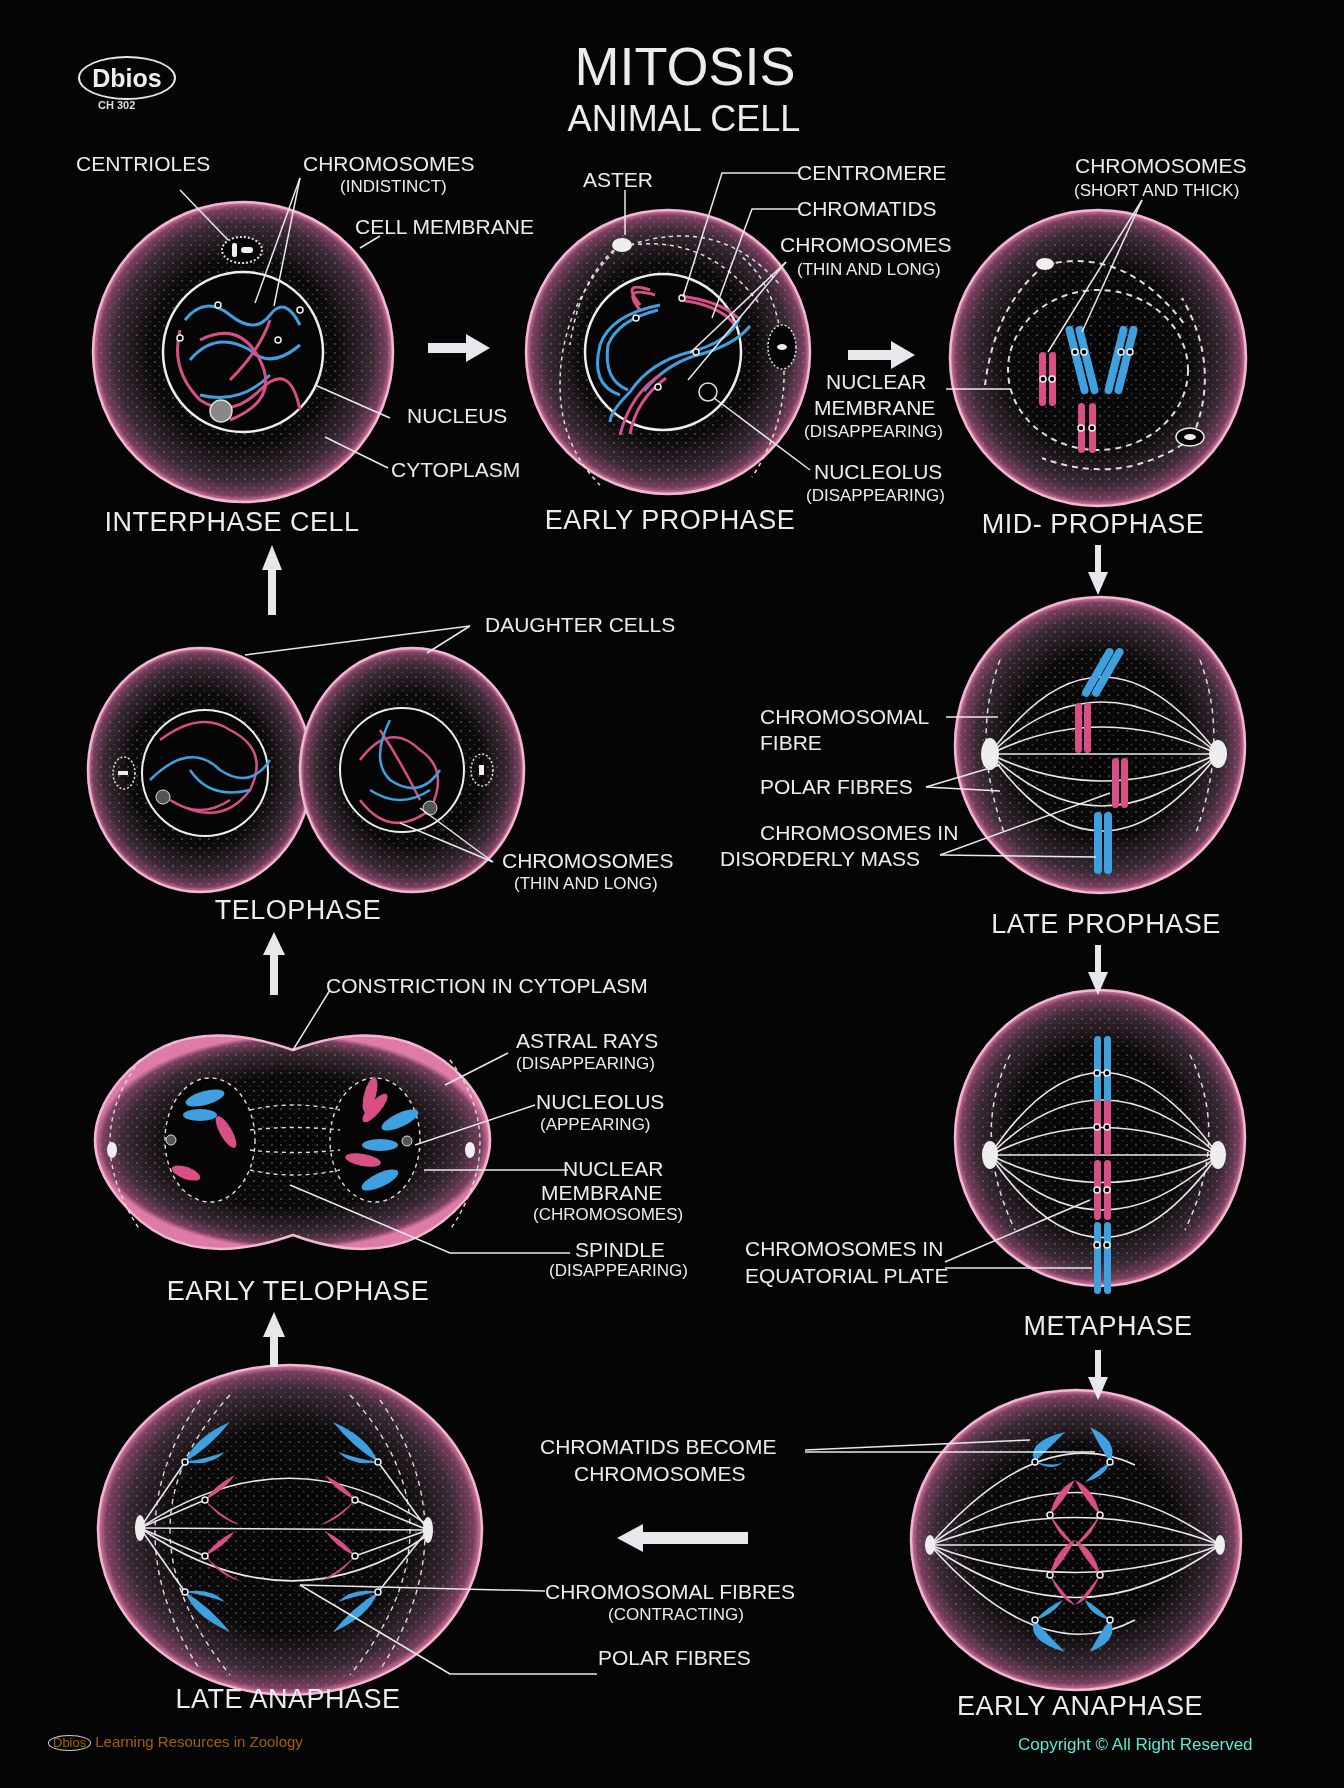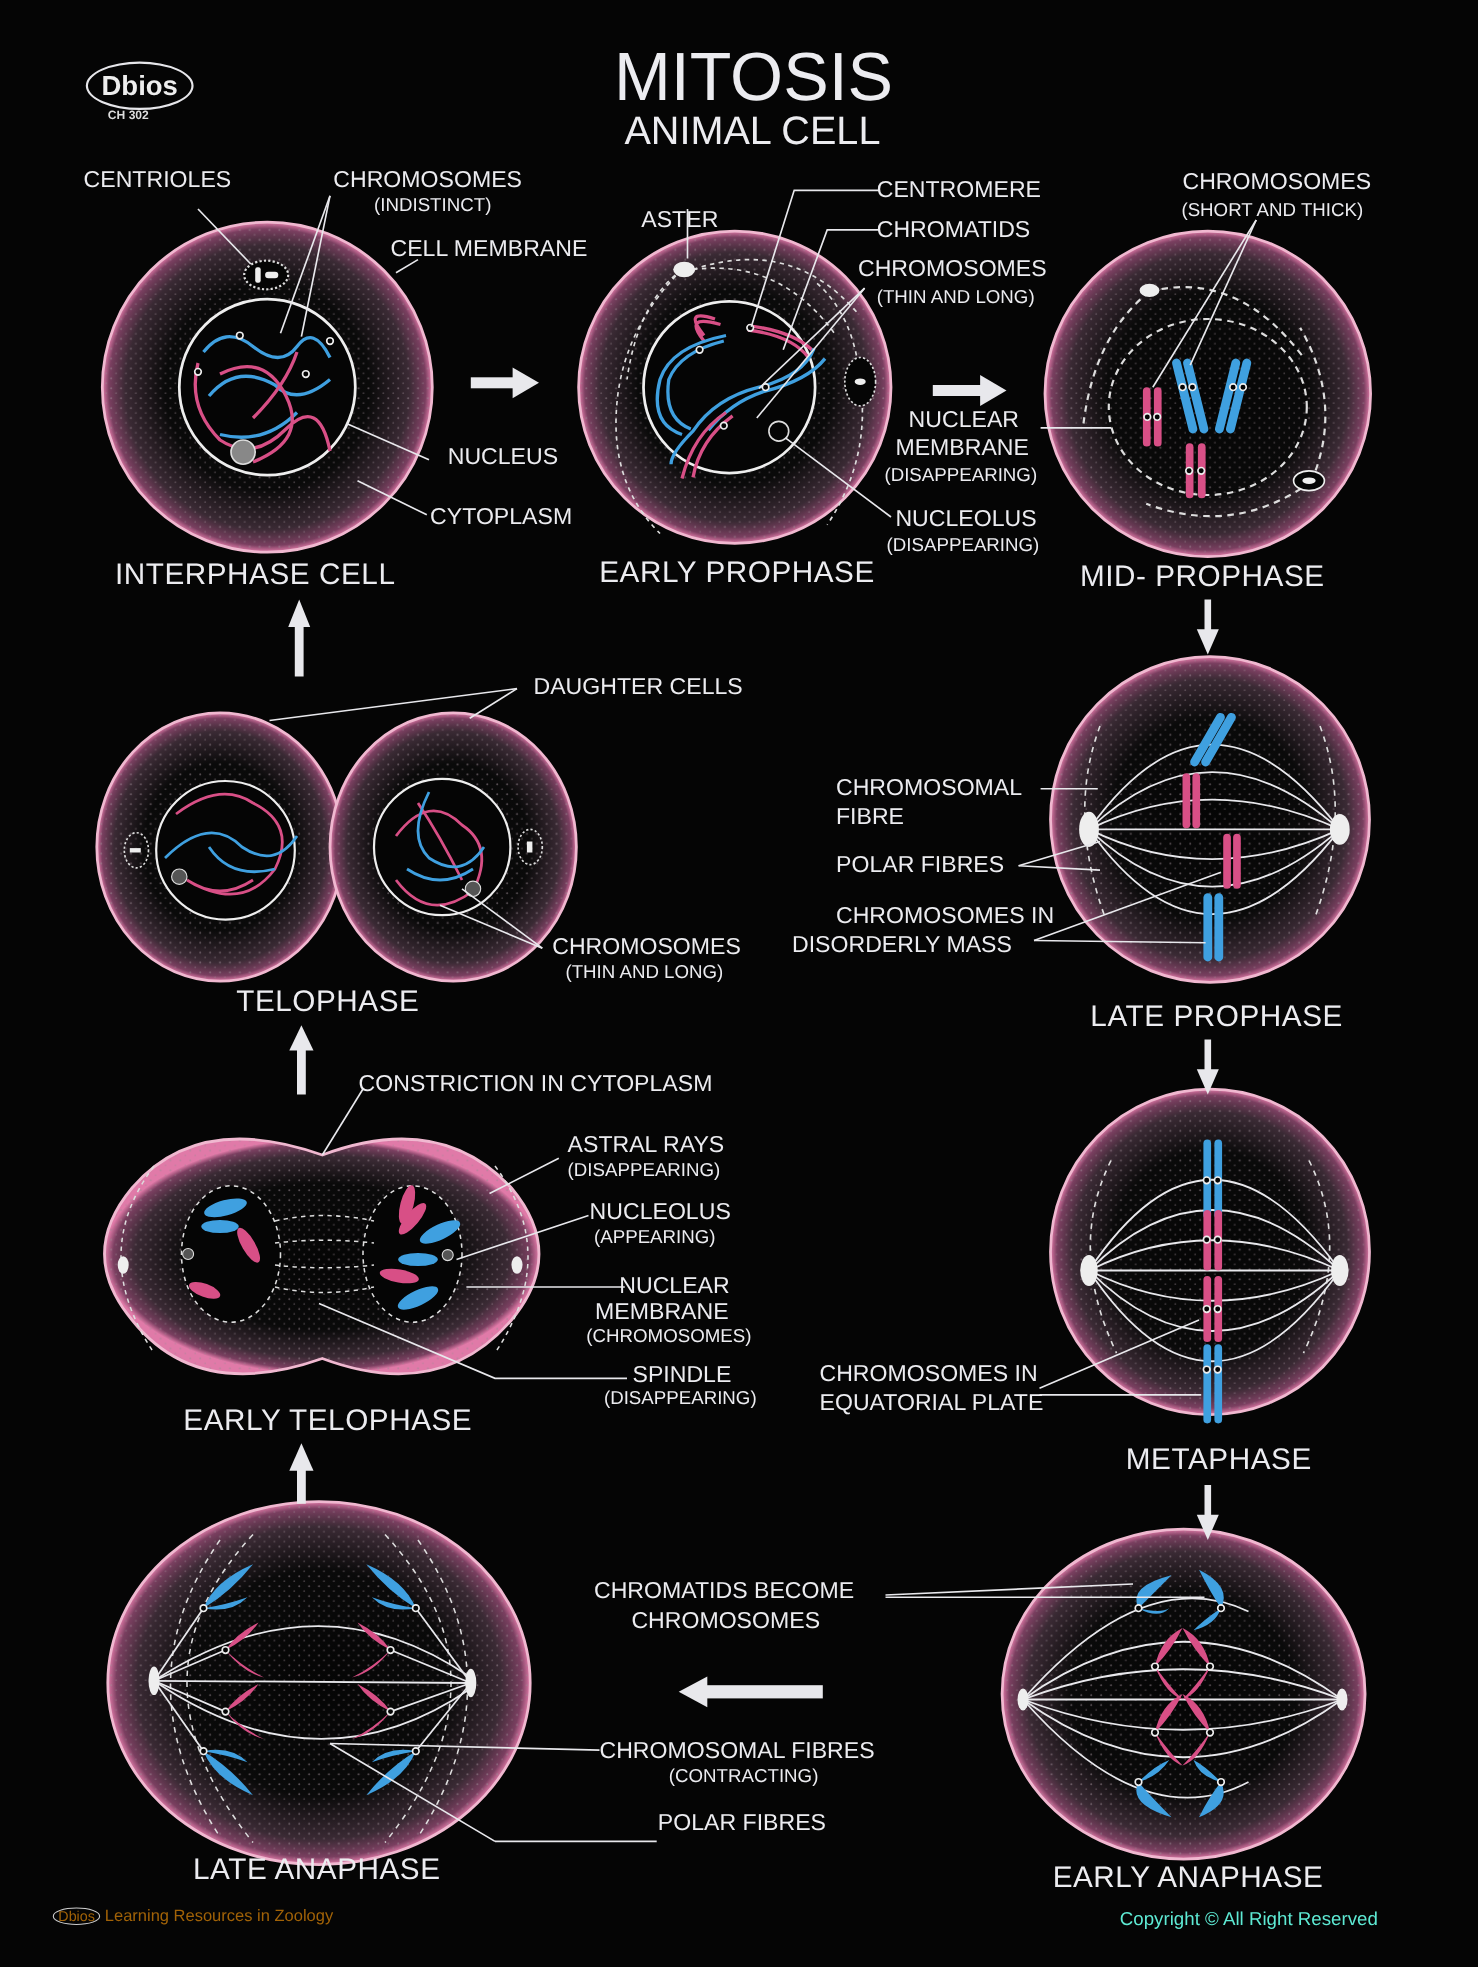--- a/index.html
+++ b/index.html
@@ -3,21 +3,21 @@
 <meta charset="utf-8">
 <style>
   html,body{margin:0;padding:0;background:#050505;}
   body{width:1344px;height:1788px;position:relative;overflow:hidden;font-family:"Liberation Sans",sans-serif;color:#e8e8ec;}
   svg{position:absolute;left:0;top:0;}
   .lbl{position:absolute;white-space:nowrap;color:#ececf0;font-family:"Liberation Sans",sans-serif;line-height:1.05;}
   .big{font-size:27px;letter-spacing:0.5px;}
   .med{font-size:21px;}
   .sub{font-size:17px;text-align:center;}
   .c{text-align:center;transform:translateX(-50%);}
-  .title{font-size:62px;}
+  .title{font-size:54px;}
   .subtitle{font-size:36px;}
   .logo{position:absolute;left:78px;top:56px;width:94px;height:40px;border:2.5px solid #e6e6ea;border-radius:50%;display:flex;align-items:center;justify-content:center;font-weight:bold;font-size:25px;color:#eee;}
   .logo-code{position:absolute;left:98px;top:100px;font-size:11px;font-weight:bold;color:#ddd;}
   .foot-logo{display:inline-block;border:1.5px solid #ccc;border-radius:50%;padding:0 4px;font-size:13px;margin-right:4px;}
 </style>
 </head>
 <body>
 
 <svg width="1344" height="1788" viewBox="0 0 1344 1788">
   <defs>
@@ -445,21 +445,21 @@
 <div class="lbl subtitle c" style="left:684px;top:100px;">ANIMAL CELL</div>
 
 <div class="lbl med" style="left:76px;top:153px;">CENTRIOLES</div>
 <div class="lbl med" style="left:303px;top:153px;">CHROMOSOMES</div>
 <div class="lbl sub" style="left:340px;top:178px;">(INDISTINCT)</div>
 <div class="lbl med" style="left:355px;top:216px;">CELL MEMBRANE</div>
 <div class="lbl med" style="left:407px;top:405px;">NUCLEUS</div>
 <div class="lbl med" style="left:391px;top:459px;">CYTOPLASM</div>
 <div class="lbl big c" style="left:232px;top:508px;">INTERPHASE CELL</div>
 
-<div class="lbl med" style="left:583px;top:169px;margin-top:20px;">ASTER</div>
+<div class="lbl med" style="left:583px;top:169px;">ASTER</div>
 <div class="lbl med" style="left:797px;top:162px;">CENTROMERE</div>
 <div class="lbl med" style="left:797px;top:198px;">CHROMATIDS</div>
 <div class="lbl med" style="left:780px;top:234px;">CHROMOSOMES</div>
 <div class="lbl sub" style="left:797px;top:261px;">(THIN AND LONG)</div>
 <div class="lbl med" style="left:826px;top:371px;">NUCLEAR</div>
 <div class="lbl med" style="left:814px;top:397px;">MEMBRANE</div>
 <div class="lbl sub" style="left:804px;top:423px;">(DISAPPEARING)</div>
 <div class="lbl med" style="left:814px;top:461px;">NUCLEOLUS</div>
 <div class="lbl sub" style="left:806px;top:487px;">(DISAPPEARING)</div>
 <div class="lbl big c" style="left:670px;top:506px;">EARLY PROPHASE</div>

